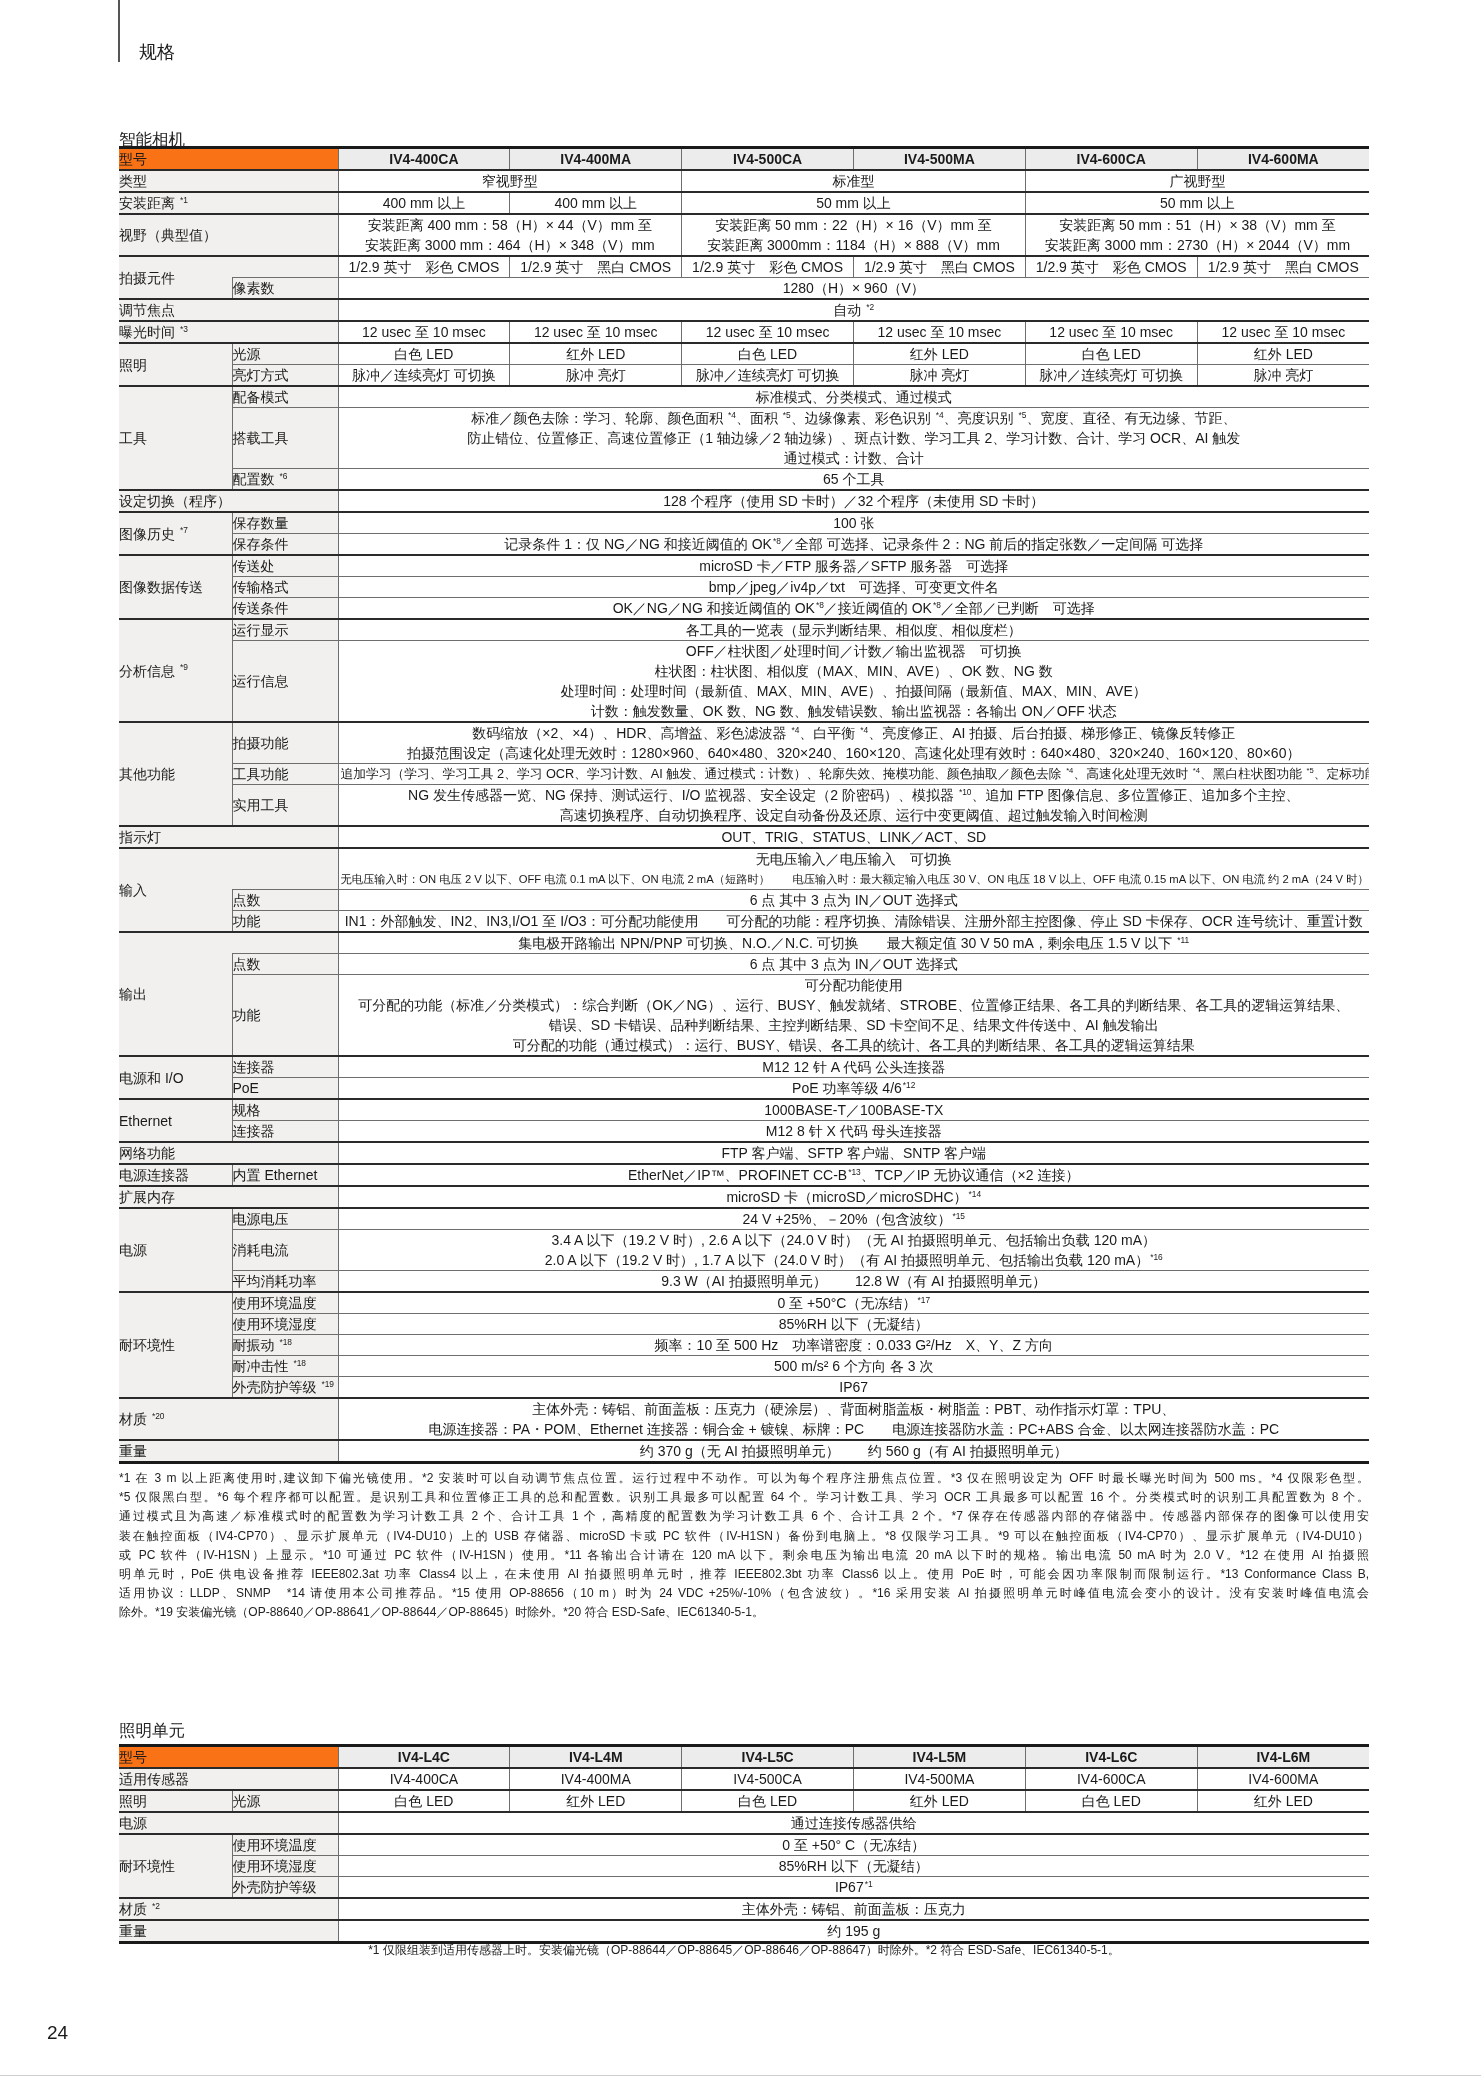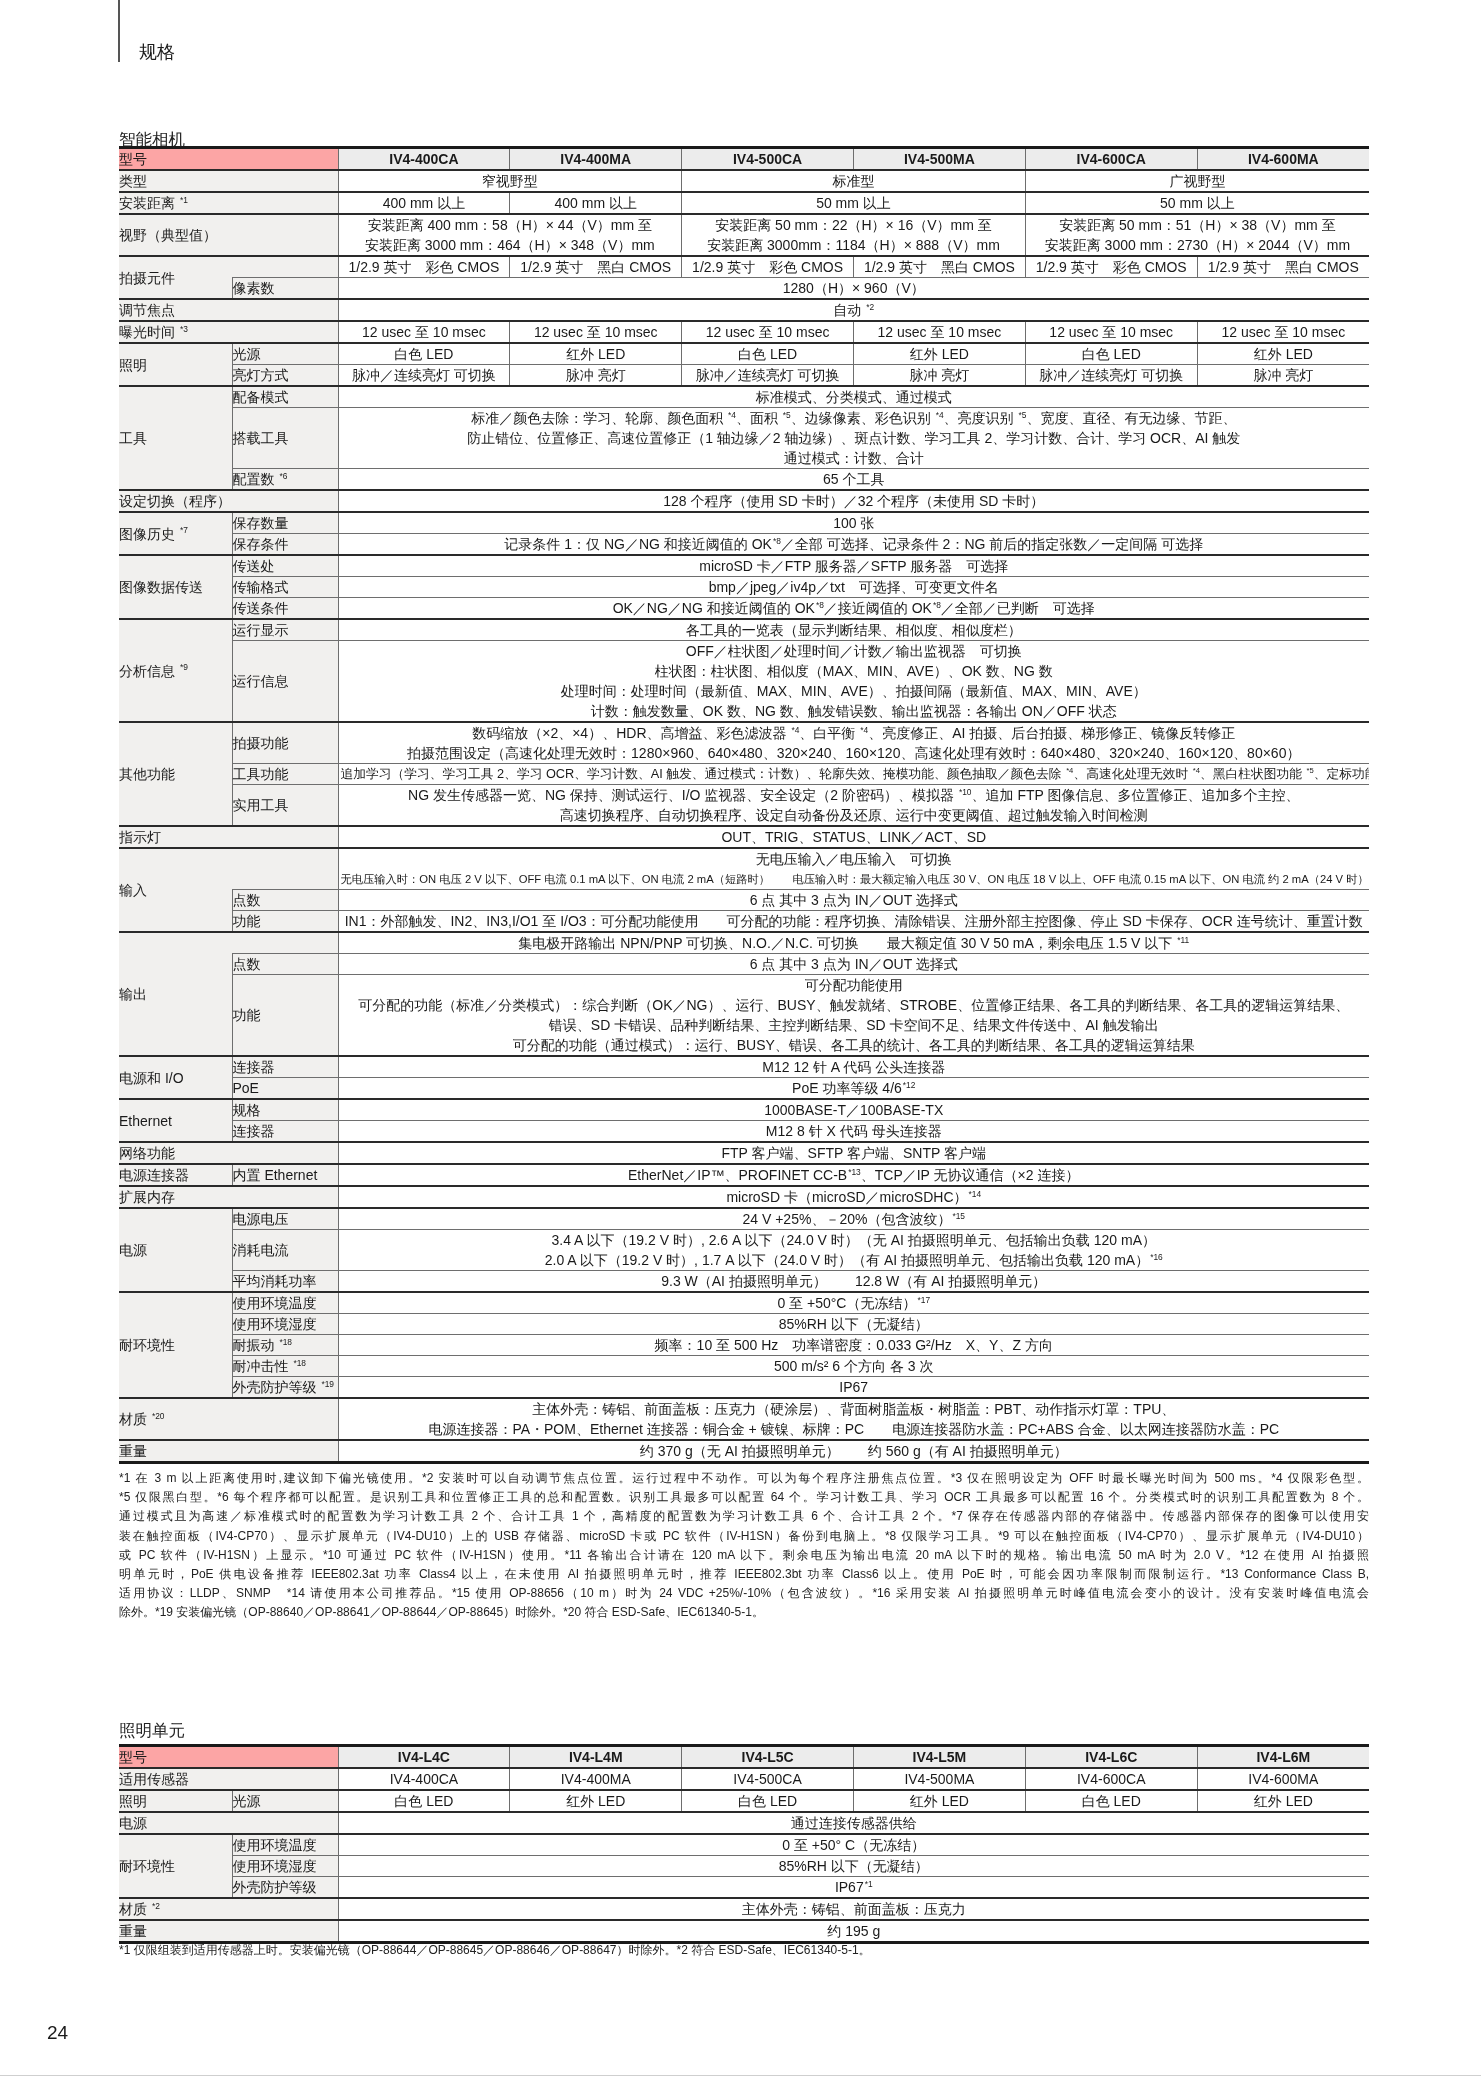--- a/index.html
+++ b/index.html
@@ -22,31 +22,31 @@
     border-left: hidden; border-right: hidden;
     font-size: 14px;
   }
   #camera-table { top: 146px; }
   #lighting-table { top: 1744px; }
   table.spec td { border: 1px solid #6e6e6e; padding: 0; vertical-align: middle; }
   table.spec tr.gstart > td { border-top: 2px solid #2a2a2a; }
   td.lbl { background: #f1f0ee; text-align: left; padding-left: 5px; white-space: nowrap; line-height: 20px; }
   td.lbl + td.val { border-left: 1px solid #333; }
   td.sub.blank { border-left-style: hidden; }
-  tr.hdr > td { background: #fca5a5; }
+  tr.hdr > td { background: #f97316; }
   tr.hdr > td.val { font-weight: bold; }
   td.val { text-align: center; background: #fff; }
   tr.hdr > td.val { background: #ececec; }
   .ln { white-space: nowrap; overflow: hidden; line-height: 20px; padding: 0 2px; }
   sup.fn { font-size: 0.6em; vertical-align: 0.65em; line-height: 0; margin-left: 1px; }
 
   .footnotes { position: absolute; left: 119px; width: 1250px; font-size: 12px; line-height: 19.2px; color: #222; }
   #camera-footnotes { top: 1469px; }
   #lighting-footnotes { top: 1941px; }
-  .fl { white-space: nowrap; overflow: hidden; }
+  .fl { white-space: nowrap; overflow: hidden; text-align: center; }
   #camera-footnotes .fl { text-align: justify; text-align-last: justify; }
   #camera-footnotes .fl:last-child { text-align-last: left; }
 
   .page-num { position: absolute; left: 47px; top: 2021px; font-size: 19px; line-height: 24px; }
   .page-edge { position: absolute; left: 0; width: 1481px; top: 2075px; height: 1px; background: #cfcfcf; }
 </style>
 </head>
 <body>
 
 <div class="header-rule"></div>

